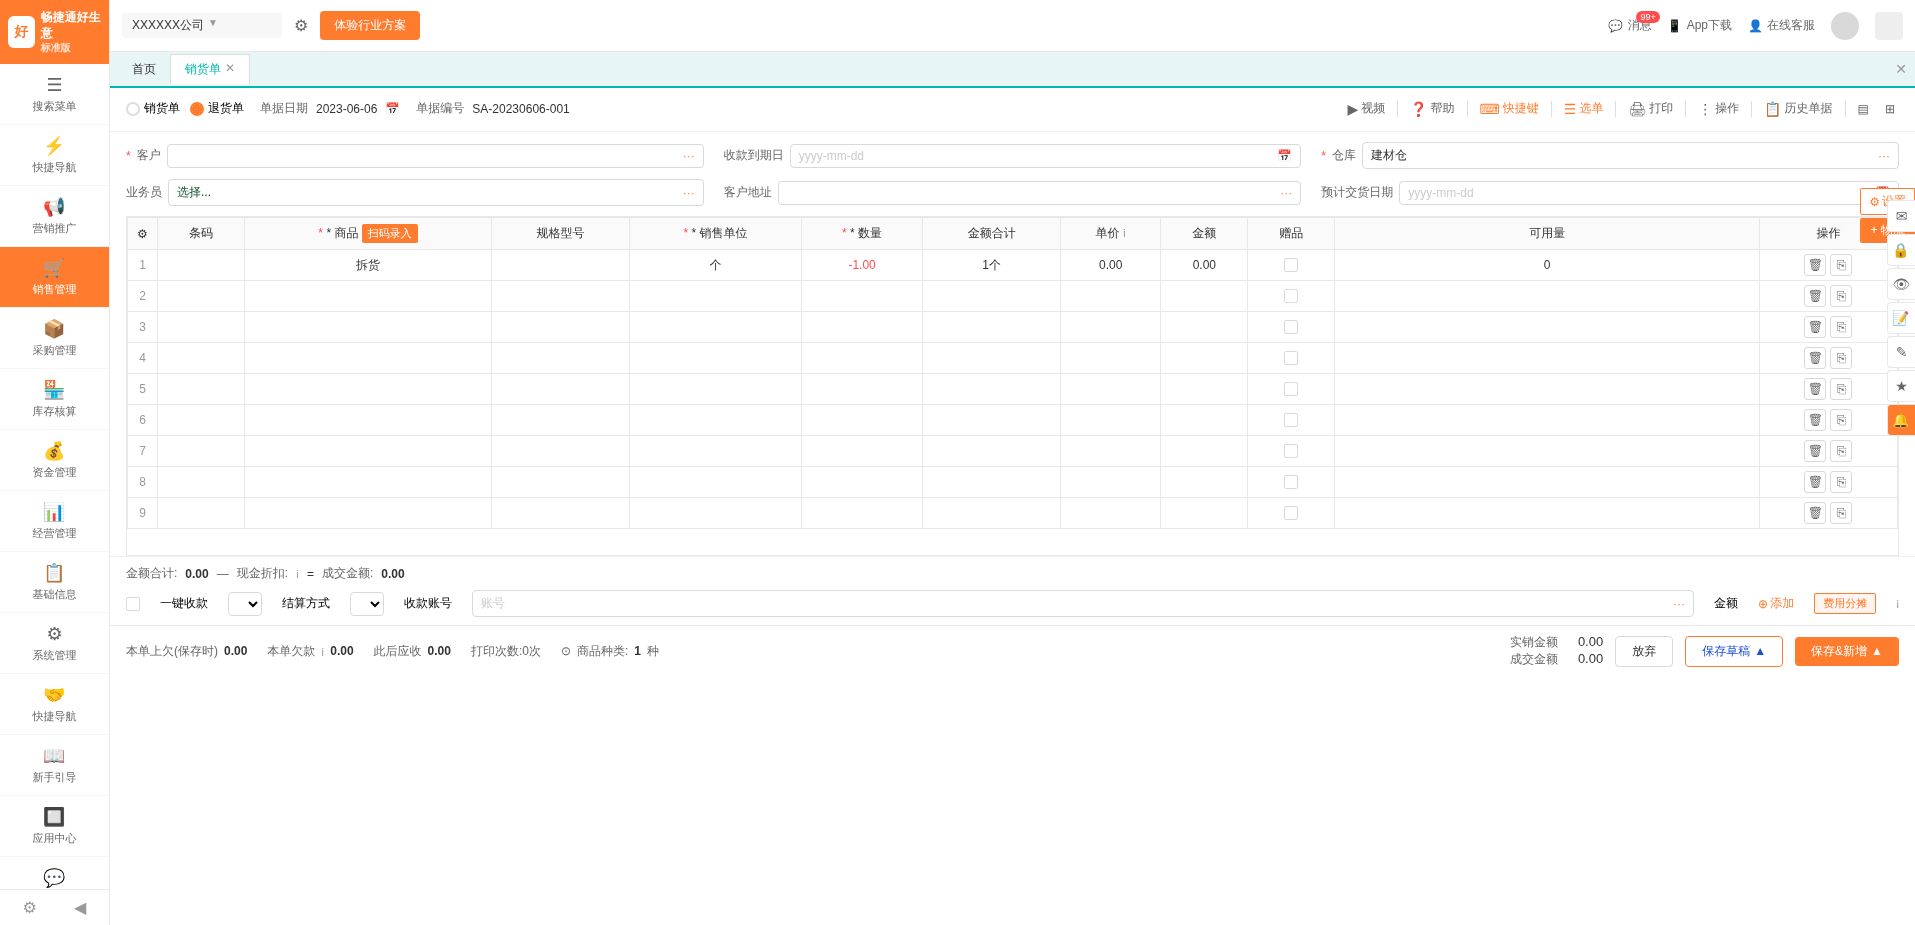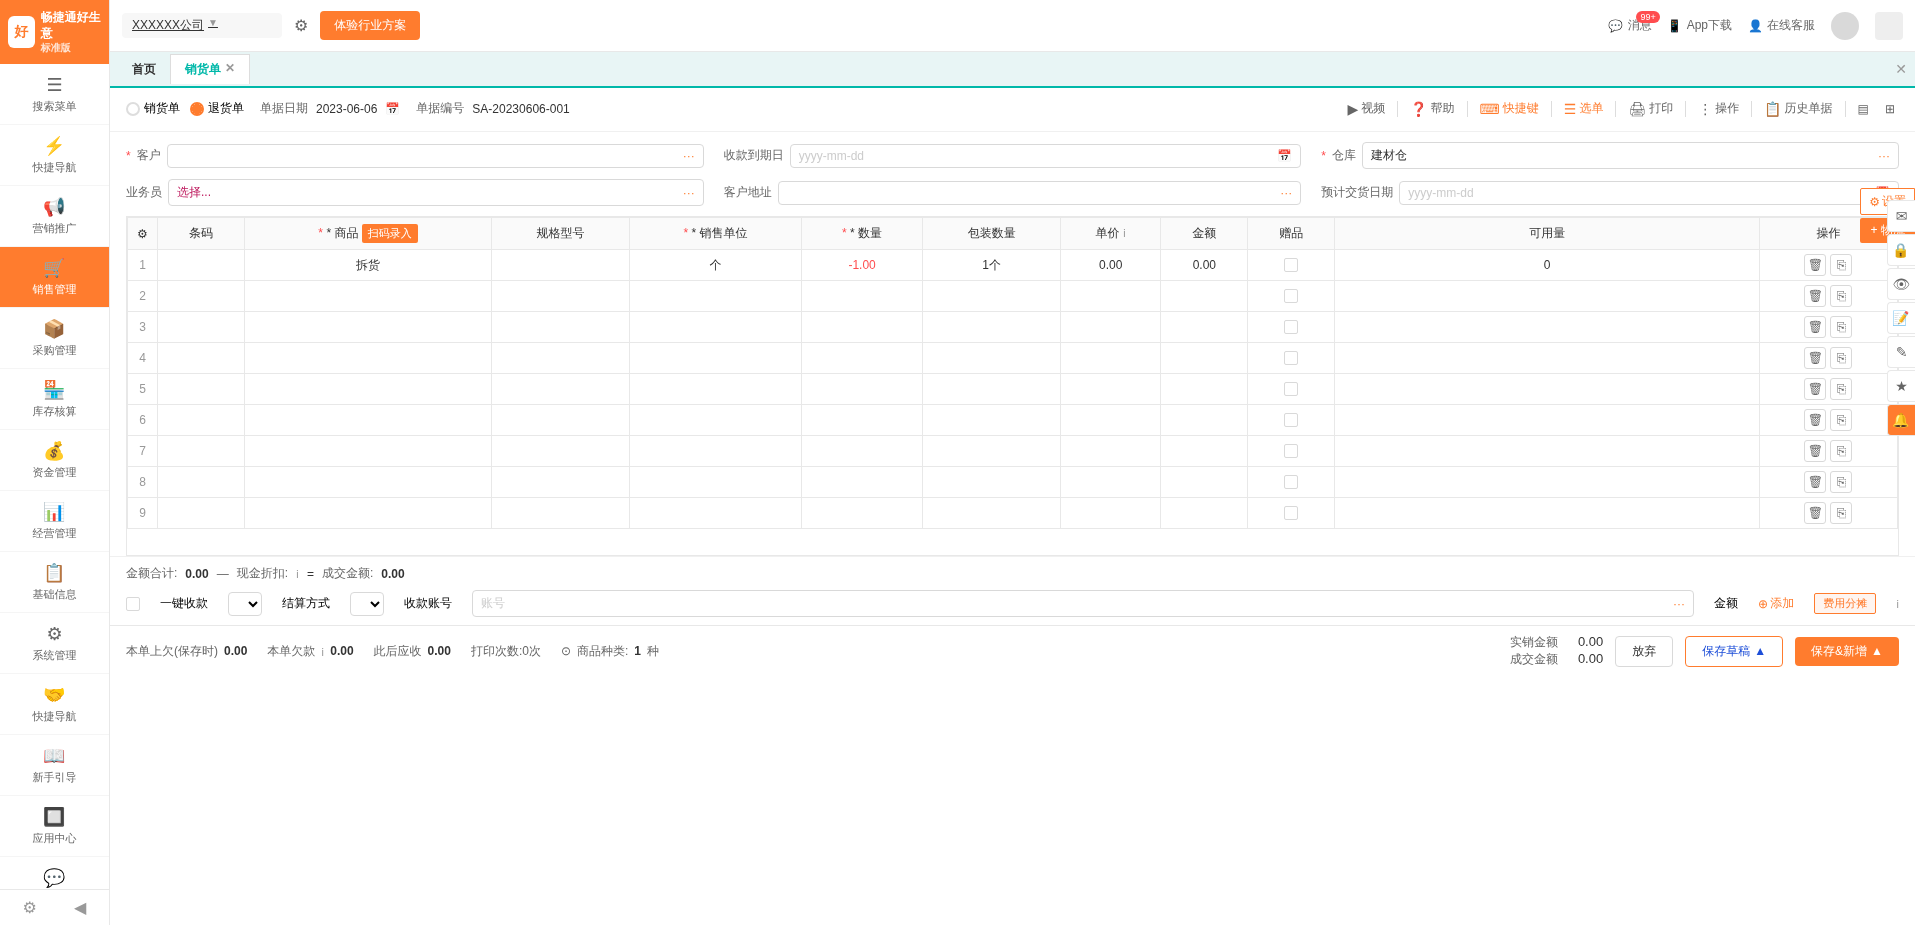--- a/index.html
+++ b/index.html
@@ -16,32 +16,32 @@
     .sidebar-item .s-icon { font-size: 18px; margin-bottom: 3px; }
     .sidebar-item .s-label { font-size: 11px; text-align: center; }
     .sidebar-bottom { padding: 8px 4px; display: flex; justify-content: space-around; border-top: 1px solid #e8e8e8; }
     .sidebar-bottom-btn { cursor: pointer; color: #999; font-size: 16px; }
 
     
     .main { flex: 1; display: flex; flex-direction: column; overflow: hidden; }
 
     
     .topbar { background: #fff; height: 52px; display: flex; align-items: center; padding: 0 12px; border-bottom: 1px solid #e8e8e8; gap: 8px; }
-    .topbar-company { display: flex; align-items: flex-start; gap: 4px; font-size: 13px; color: #333; background: #f7f7f7; padding: 4px 10px; border-radius: 4px; cursor: pointer; min-width: 160px; text-decoration: underline; }
+    .topbar-company { display: flex; align-items: flex-start; gap: 4px; font-size: 13px; color: #333; background: #f7f7f7; padding: 4px 10px; border-radius: 4px; cursor: pointer; min-width: 160px; }
     .topbar-company .arrow { color: #999; font-size: 10px; }
     .topbar-gear { color: #666; font-size: 16px; cursor: pointer; margin-left: 4px; }
     .topbar-trial-btn { background: #ff7c2e; color: #fff; border: none; border-radius: 4px; padding: 6px 14px; cursor: pointer; font-size: 12px; margin-left: 4px; }
     .topbar-right { margin-left: auto; display: flex; align-items: center; gap: 16px; }
     .topbar-right-item { display: flex; align-items: center; gap: 4px; cursor: pointer; color: #666; position: relative; }
     .badge { background: #ff4d4f; color: #fff; font-size: 9px; border-radius: 8px; padding: 1px 4px; position: absolute; top: -6px; right: -8px; }
     .avatar { width: 28px; height: 28px; background: #d9d9d9; border-radius: 50%; }
 
     
     .tabbar { background: #f0f2f5; display: flex; align-items: center; border-bottom: 1px solid #ddd; padding: 0 8px; height: 36px; }
-    .tab { padding: 6px 14px; cursor: pointer; color: #666; font-size: 13px; border-radius: 4px 4px 0 0; display: flex; gap: 4px; font-weight: bold; }
+    .tab { padding: 6px 14px; cursor: pointer; color: #666; font-size: 13px; border-radius: 4px 4px 0 0; display: flex; gap: 4px; }
     .tab.active { background: #fff; color: #ff7c2e; border: 1px solid #ddd; border-bottom: none; }
     .tab .close-icon { color: #999; font-size: 12px; }
     .tab-close-all { margin-left: auto; color: #999; cursor: pointer; font-size: 14px; }
 
     
     .content { flex: 1; overflow-y: auto; background: #fff; padding: 0; display: flex; flex-direction: column; }
 
     
     .form-header { padding: 10px 16px 4px; border-bottom: 1px solid #f0f0f0; }
     .form-header-row1 { display: flex; align-items: center; gap: 16px; margin-bottom: 8px; }
@@ -338,21 +338,21 @@
         <span class="field-label">仓库</span>
         <div class="field-input">
           <span>建材仓</span>
           <span class="dots">···</span>
         </div>
       </div>
 
       <div class="form-field">
         <span class="field-label">业务员</span>
         <div class="field-input">
-          <span style="color:#be185d;">选择...</span>
+          <span style="color:#14532d;">选择...</span>
           <span class="dots">···</span>
         </div>
       </div>
 
       <div class="form-field">
         <span class="field-label">客户地址</span>
         <div class="field-input">
           <span style="color:#ccc;"></span>
           <span class="dots">···</span>
         </div>
@@ -382,21 +382,21 @@
               </th>
               <th><span>规格型号</span></th>
               <th>
                 <span class="th-req">* </span>
                 <span>* 销售单位</span>
               </th>
               <th>
                 <span class="th-req">* </span>
                 <span>* 数量</span>
               </th>
-              <th><span>包装数量</span></th>
+              <th><span>金额合计</span></th>
               <th>
                 <span>单价</span>
                 <span class="info-icon">ℹ</span>
               </th>
               <th><span>金额</span></th>
               <th><span>赠品</span></th>
               <th style="min-width:200px;"><span>可用量</span></th>
               <th><span>操作</span></th>
             </tr>
           </thead>

